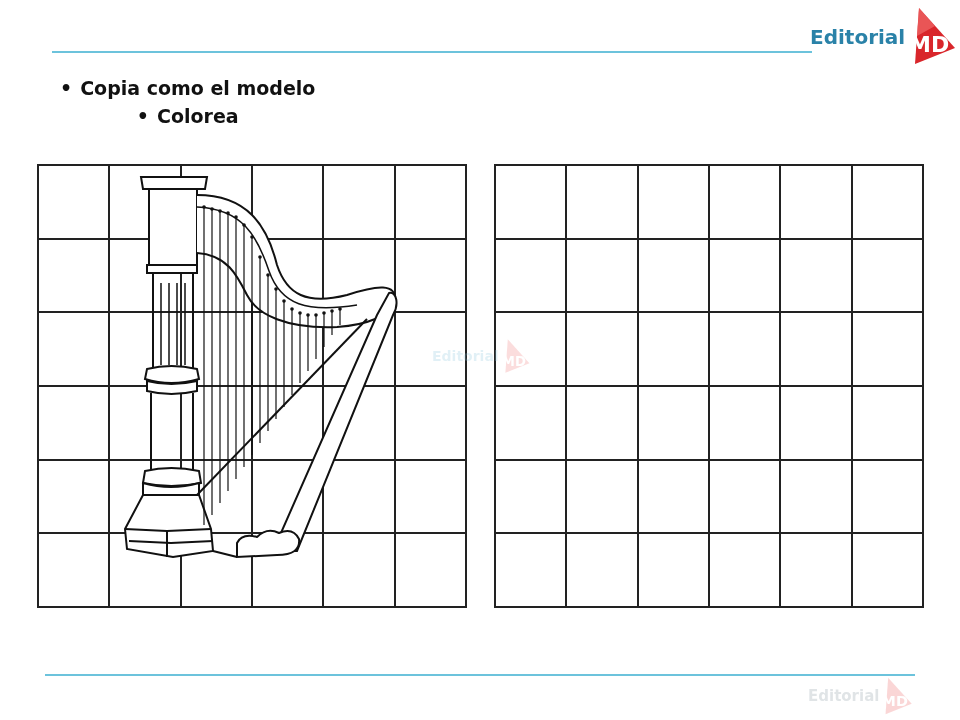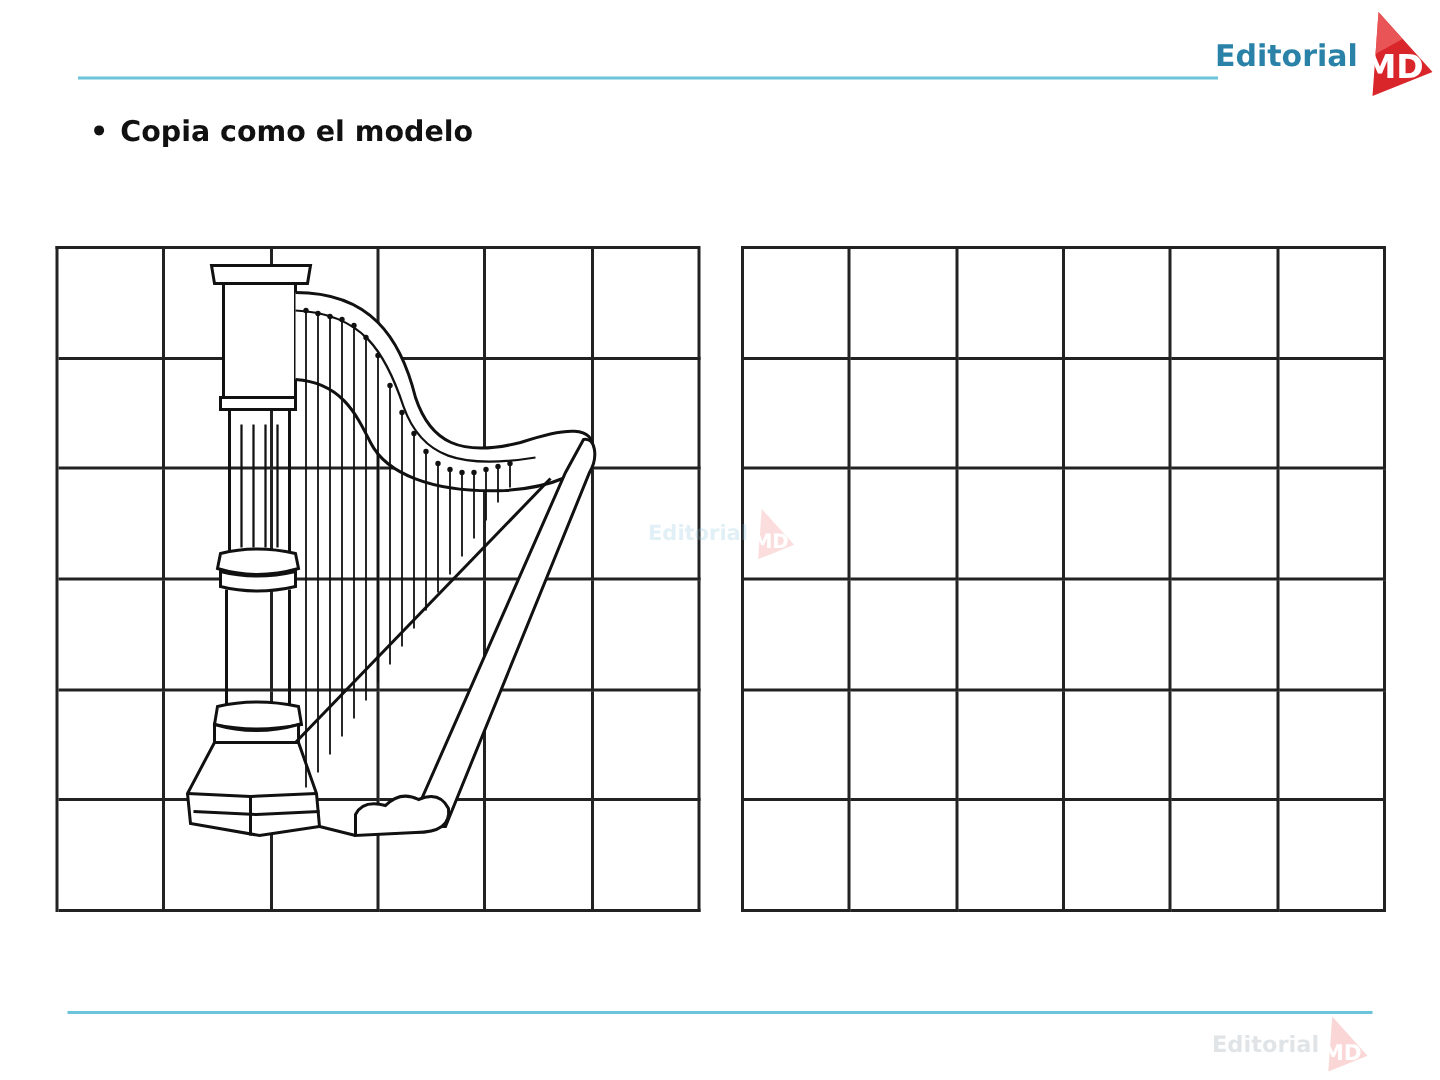--- a/index.html
+++ b/index.html
@@ -30,20 +30,21 @@
     <svg width="52" height="60" viewBox="0 0 52 60">
       <polygon points="14,2 50,42 10,58" fill="#d9262b"></polygon>
       <polygon points="14,2 30,20 12,30" fill="#f06a6a" opacity="0.7"></polygon>
       <text x="4" y="46" font-family="DejaVu Sans, sans-serif" font-weight="bold" font-size="22" fill="#ffffff">MD</text>
     </svg>
   </span>
 </div>
 
 <ul class="instructions">
   <li>Copia como el modelo</li>
+  <li>Colorea</li>
 </ul>
 
 <div class="grid" style="left:37px; top:164px; width:430px; height:444px;">
   <div class="cell"></div>
     <div class="cell"></div>
     <div class="cell"></div>
     <div class="cell"></div>
     <div class="cell"></div>
     <div class="cell"></div>
   <div class="cell"></div>

